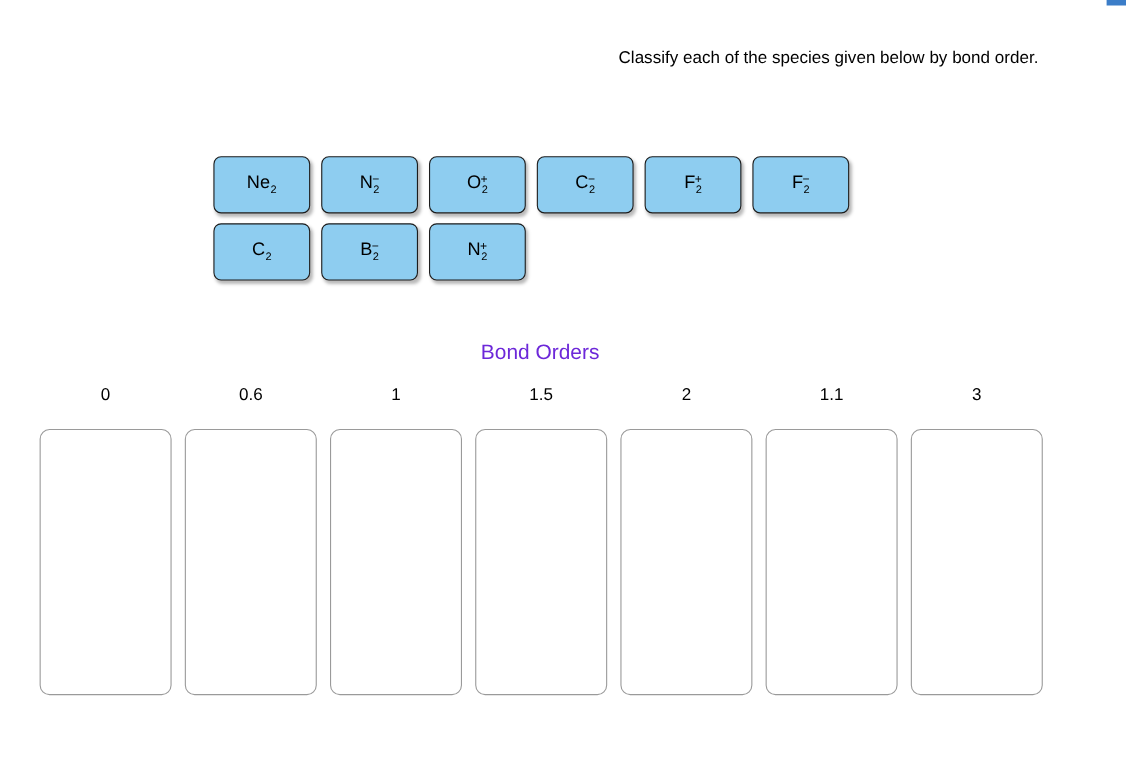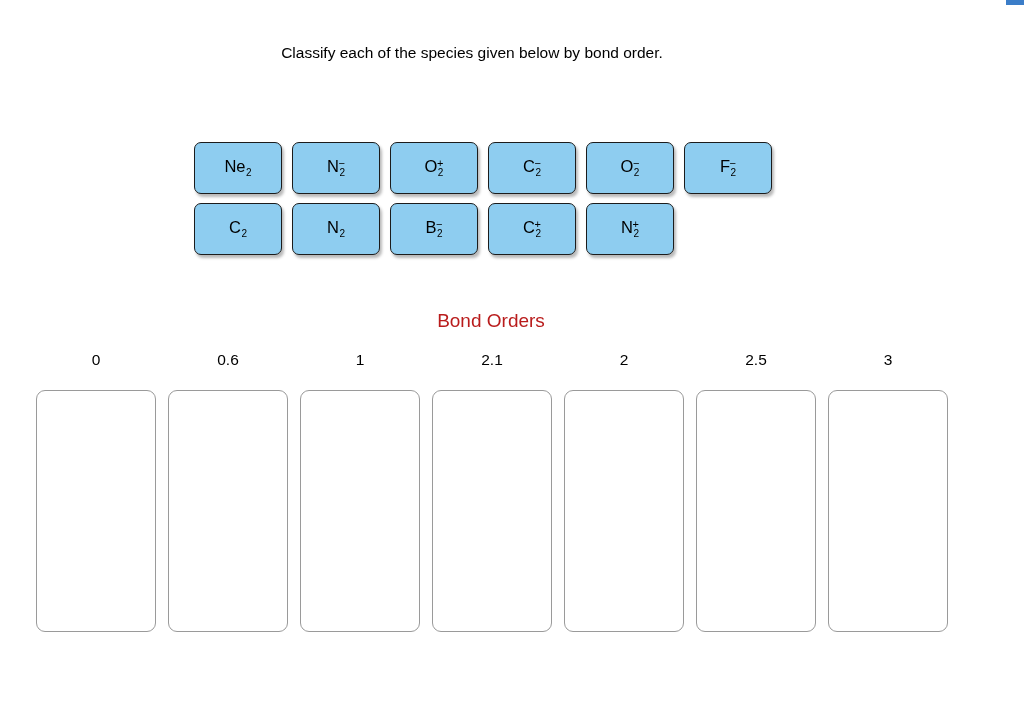--- a/index.html
+++ b/index.html
@@ -27,21 +27,21 @@
     height: 5px;
     background: #3b7dc8;
   }
 
   
   .prompt {
     position: absolute;
     top: 42px;
     left: 0;
     width: 944px;
-    text-align: center;
+    text-align: right;
     font-size: 15.5px;
     line-height: 22px;
     color: #000000;
     white-space: nowrap;
   }
 
   
   .tile-bank {
     position: absolute;
     top: 142px;
@@ -95,21 +95,21 @@
 
   
   .section-title {
     position: absolute;
     top: 309px;
     left: 0;
     width: 982px;
     text-align: center;
     font-size: 19px;
     line-height: 24px;
-    color: #b91c1c;
+    color: #6d28d9;
   }
 
   
   .zones {
     position: absolute;
     top: 350px;
     left: 36px;
     width: 916px;
   }
   .zone-labels {
@@ -156,55 +156,49 @@
       <div class="tile">
         <span class="formula has-both"><span class="base">N</span><sup class="sup">−</sup><sub class="sub">2</sub></span>
       </div>
       <div class="tile">
         <span class="formula has-both"><span class="base">O</span><sup class="sup">+</sup><sub class="sub">2</sub></span>
       </div>
       <div class="tile">
         <span class="formula has-both"><span class="base">C</span><sup class="sup">−</sup><sub class="sub">2</sub></span>
       </div>
       <div class="tile">
-        <span class="formula has-both"><span class="base">O</span><sup class="sup">−</sup><sub class="sub">2</sub></span>
+        <span class="formula has-both"><span class="base">F</span><sup class="sup">+</sup><sub class="sub">2</sub></span>
       </div>
       <div class="tile">
         <span class="formula has-both"><span class="base">F</span><sup class="sup">−</sup><sub class="sub">2</sub></span>
       </div>
     </div>
   <div class="tile-row">
       <div class="tile">
         <span class="formula"><span class="base">C</span><sub class="sub">2</sub></span>
       </div>
       <div class="tile">
-        <span class="formula"><span class="base">N</span><sub class="sub">2</sub></span>
-      </div>
-      <div class="tile">
         <span class="formula has-both"><span class="base">B</span><sup class="sup">−</sup><sub class="sub">2</sub></span>
-      </div>
-      <div class="tile">
-        <span class="formula has-both"><span class="base">C</span><sup class="sup">+</sup><sub class="sub">2</sub></span>
       </div>
       <div class="tile">
         <span class="formula has-both"><span class="base">N</span><sup class="sup">+</sup><sub class="sub">2</sub></span>
       </div>
     </div>
 </div>
 
 <div class="section-title">Bond Orders</div>
 
 <div class="zones">
   <div class="zone-labels">
       <div class="zone-label">0</div>
       <div class="zone-label">0.6</div>
       <div class="zone-label">1</div>
-      <div class="zone-label">2.1</div>
+      <div class="zone-label">1.5</div>
       <div class="zone-label">2</div>
-      <div class="zone-label">2.5</div>
+      <div class="zone-label">1.1</div>
       <div class="zone-label">3</div>
     </div>
   <div class="zone-boxes">
       <div class="zone-box"></div>
       <div class="zone-box"></div>
       <div class="zone-box"></div>
       <div class="zone-box"></div>
       <div class="zone-box"></div>
       <div class="zone-box"></div>
       <div class="zone-box"></div>

